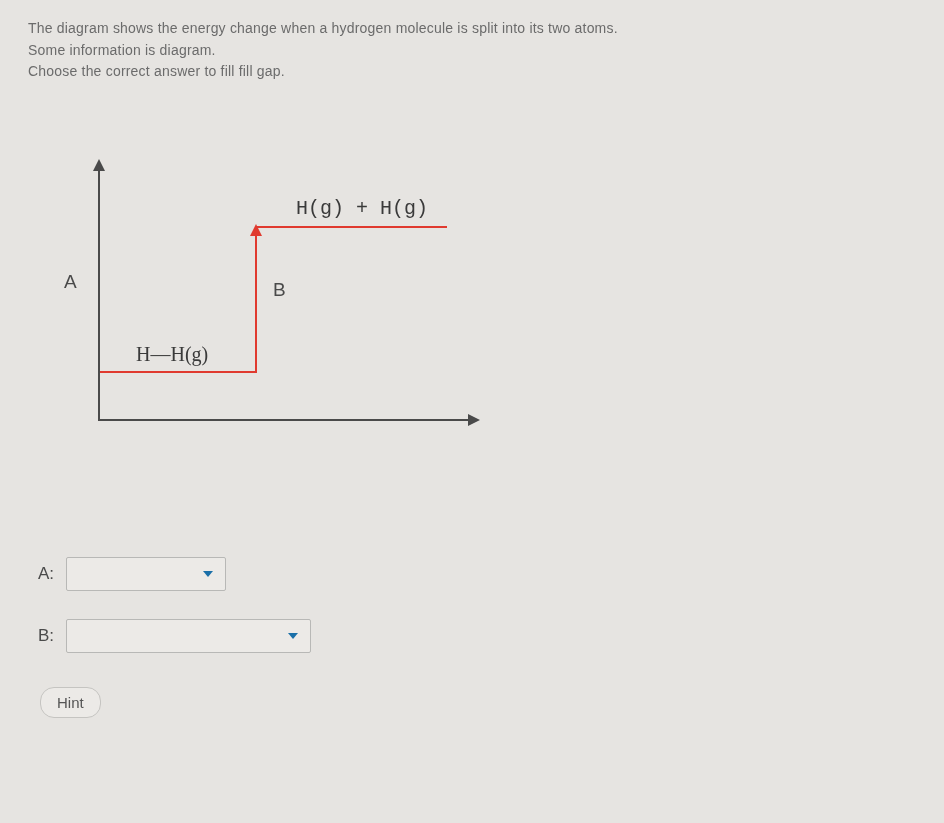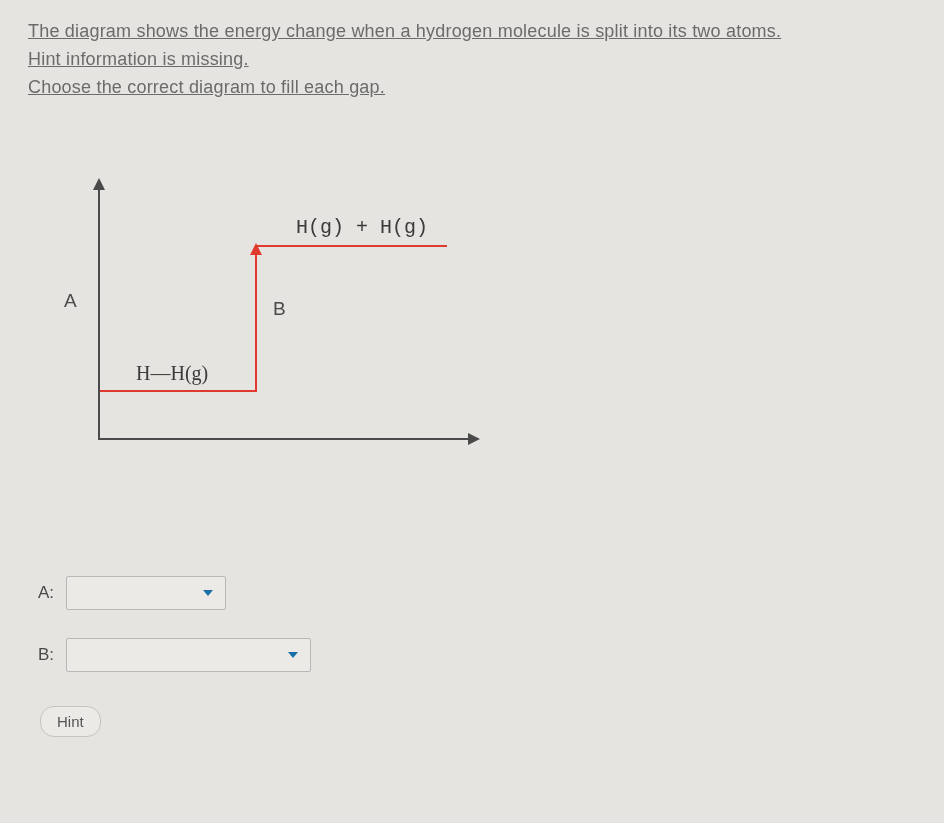--- a/index.html
+++ b/index.html
@@ -6,25 +6,24 @@
   body {
     width: 944px;
     height: 823px;
     background: #e6e4e1;
     font-family: Arial, Helvetica, sans-serif;
     color: #5a5a5a;
     padding: 18px 28px;
     position: relative;
   }
   .question-text p {
-    font-size: 18px;
+    font-size: 14px;
     line-height: 1.55;
     color: #6b6b6b;
     letter-spacing: 0.2px;
-    text-decoration: underline;
   }
   .diagram-area {
     position: relative;
     width: 430px;
     height: 300px;
     margin-top: 78px;
     margin-left: 30px;
   }
   .y-axis {
     position: absolute;
@@ -168,22 +167,22 @@
     cursor: pointer;
     margin-left: 2px;
     margin-top: 6px;
   }
 </style>
 </head>
 <body>
 
 <div class="question-text">
   <p>The diagram shows the energy change when a hydrogen molecule is split into its two atoms.</p>
-  <p>Hint information is missing.</p>
-  <p>Choose the correct diagram to fill each gap.</p>
+  <p>Some information is diagram.</p>
+  <p>Choose the correct answer to fill fill gap.</p>
 </div>
 
 <div class="diagram-area">
   <div class="y-axis"></div>
   <div class="x-axis"></div>
   <div class="low-level"></div>
   <div class="low-label">H—H(g)</div>
   <div class="rise-line"></div>
   <div class="high-level"></div>
   <div class="high-label">H(g) + H(g)</div>

